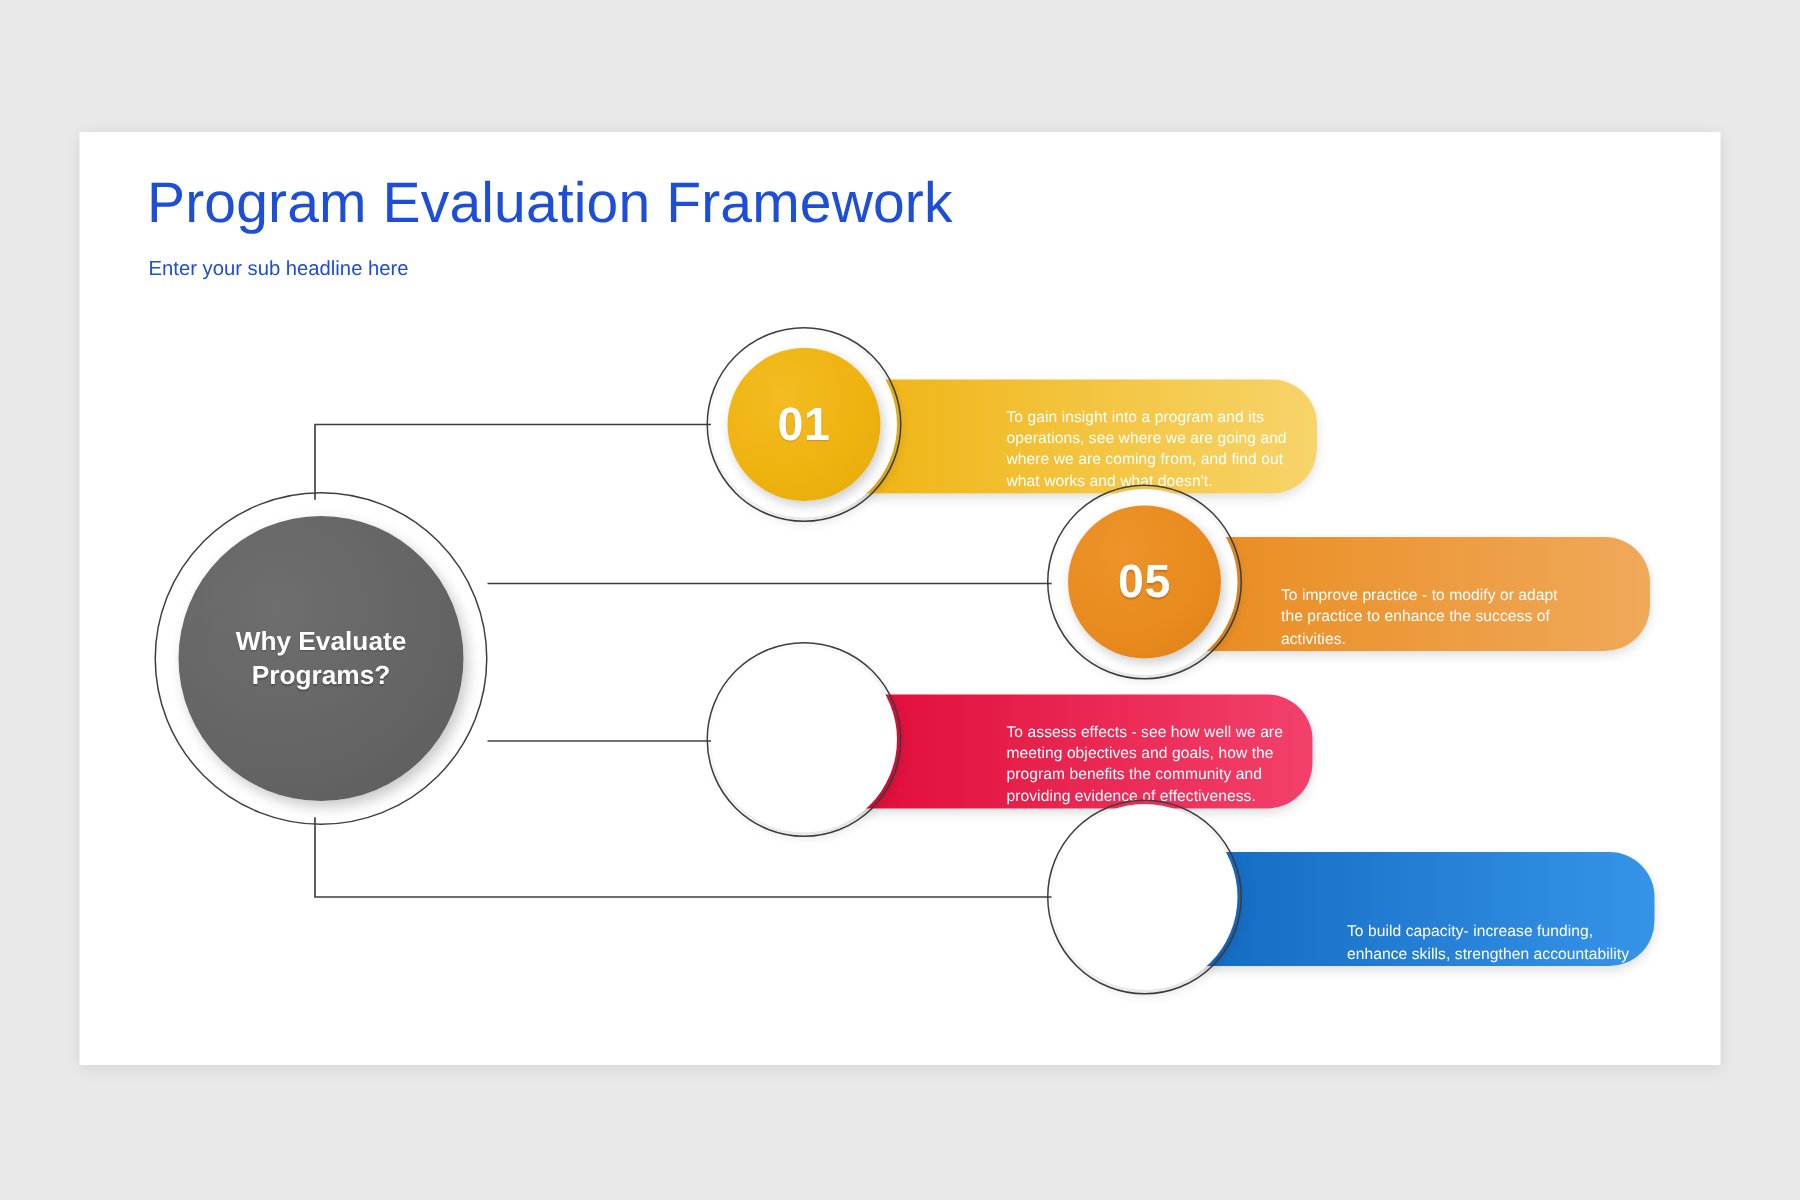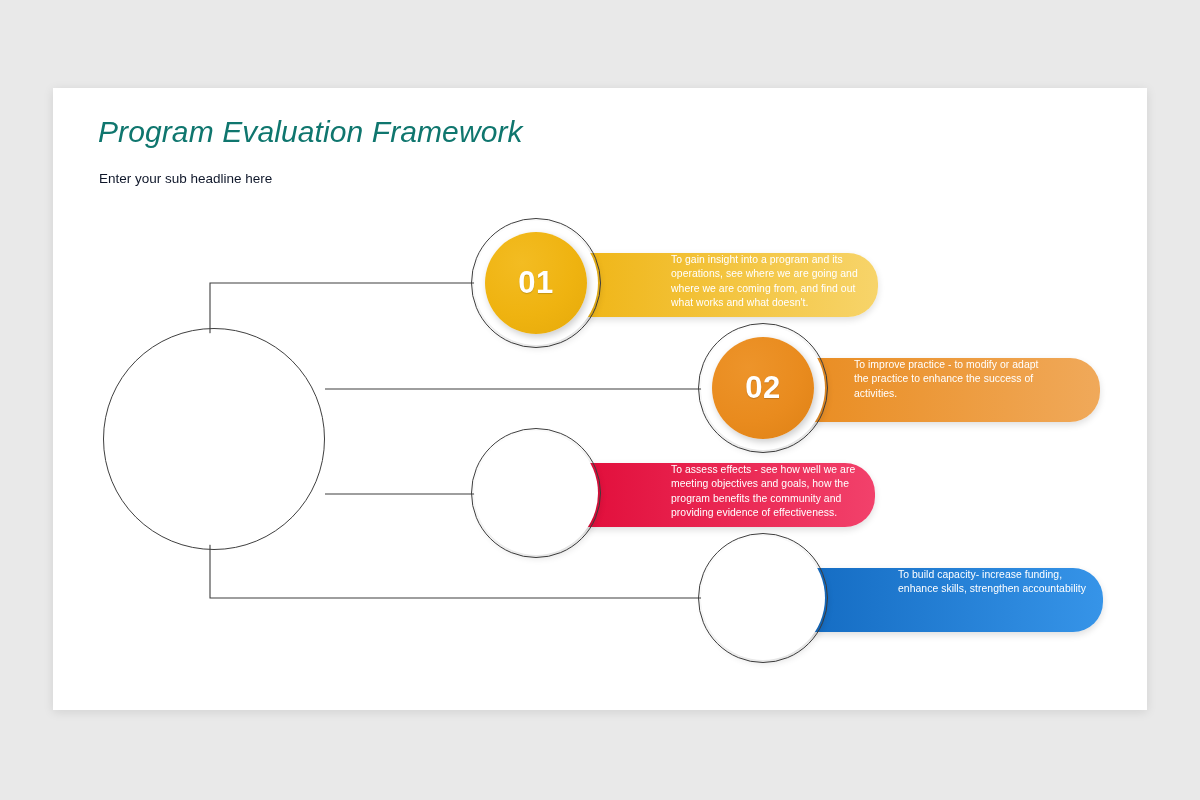--- a/index.html
+++ b/index.html
@@ -13,26 +13,26 @@
   #slide{
     position:absolute;
     left:53px;top:88px;
     width:1094px;height:622px;
     background:#ffffff;
     box-shadow:0 2px 10px rgba(0,0,0,0.10);
   }
   
   #page-title{
     position:absolute;left:45px;top:27px;
-    font-size:30px;font-weight:400;color:#0f766e;
-    letter-spacing:0.1px;white-space:nowrap;font-style:italic;
+    font-size:38px;font-weight:400;color:#1d4ed8;
+    letter-spacing:0.1px;white-space:nowrap;
   }
   #page-subtitle{
     position:absolute;left:46px;top:83px;
-    font-size:13.5px;font-weight:400;color:#0f172a;
+    font-size:13.5px;font-weight:400;color:#1d4ed8;
     white-space:nowrap;
   }
   
   #diagram{
     position:absolute;left:0;top:0;width:1094px;height:622px;
   }
   #connector-svg{
     position:absolute;left:0;top:0;width:1094px;height:622px;
     overflow:visible;
   }
@@ -66,27 +66,27 @@
   }
   #hub-label{
     color:#ffffff;font-size:17.5px;font-weight:bold;
     text-align:center;line-height:1.33;
     text-shadow:0 1px 1px rgba(0,0,0,0.25);
   }
   
   .row{position:absolute;}
   .bar{
     position:absolute;
-    height:64px;
+    height:76px;
     border-top-right-radius:30px;
     border-bottom-right-radius:30px;
     border-top-left-radius:2px;
     border-bottom-left-radius:2px;
     box-shadow:0 3px 7px rgba(0,0,0,0.13);
-    display:flex;align-items:flex-start;
+    display:flex;align-items:flex-end;
     box-sizing:border-box;
   }
   .bar-text{
     color:#ffffff;
     font-size:10.4px;
     line-height:1.38;
     font-weight:400;
     letter-spacing:0.05px;
   }
   .node{
@@ -138,20 +138,26 @@
         <path d="M 161 351 L 157 351 L 157 195 L 430 195"></path>
         <path d="M 272 301 L 657 301"></path>
         <path d="M 272 406 L 430 406"></path>
         <path d="M 161 351 L 157 351 L 157 510 L 657 510"></path>
       </g>
     </svg>
 
     <div id="hub">
       <div class="hub-outline"></div>
       <div class="hub-white"></div>
+      <div class="hub-fill">
+        <div id="hub-label">
+          <span>Why Evaluate</span><br>
+          <span>Programs?</span>
+        </div>
+      </div>
     </div>
 
     <div class="row" style="left:0;top:0;">
       <div class="bar" style="left:505px;top:165px;width:320px;
                   background:linear-gradient(90deg,#EFB310 0%,#F7D46A 100%);">
         <div class="bar-text" style="margin-left:113px;width:190px;">To gain insight into a program and its operations, see where we are going and where we are coming from, and find out what works and what doesn't.</div>
       </div>
       <div class="node" style="left:418px;top:130px;">
         <div class="node-outline"></div>
         <div class="node-white"></div>
@@ -163,21 +169,21 @@
 
     <div class="row" style="left:0;top:0;">
       <div class="bar" style="left:732px;top:270px;width:315px;
                   background:linear-gradient(90deg,#E98B1E 0%,#F0A95A 100%);">
         <div class="bar-text" style="margin-left:69px;width:190px;">To improve practice - to modify or adapt the practice to enhance the success of activities.</div>
       </div>
       <div class="node" style="left:645px;top:235px;">
         <div class="node-outline"></div>
         <div class="node-white"></div>
         <div class="node-fill" style="background:radial-gradient(circle at 36% 30%,#ED942A 0%,#E98B1E 55%,#DE8115 100%);">
-          <span class="node-num">02</span>
+          <span class="node-num">05</span>
         </div>
       </div>
     </div>
 
     <div class="row" style="left:0;top:0;">
       <div class="bar" style="left:505px;top:375px;width:317px;
                   background:linear-gradient(90deg,#E00A37 0%,#F2416B 100%);">
         <div class="bar-text" style="margin-left:113px;width:190px;">To assess effects - see how well we are meeting objectives and goals, how the program benefits the community and providing evidence of effectiveness.</div>
       </div>
       <div class="node" style="left:418px;top:340px;">

